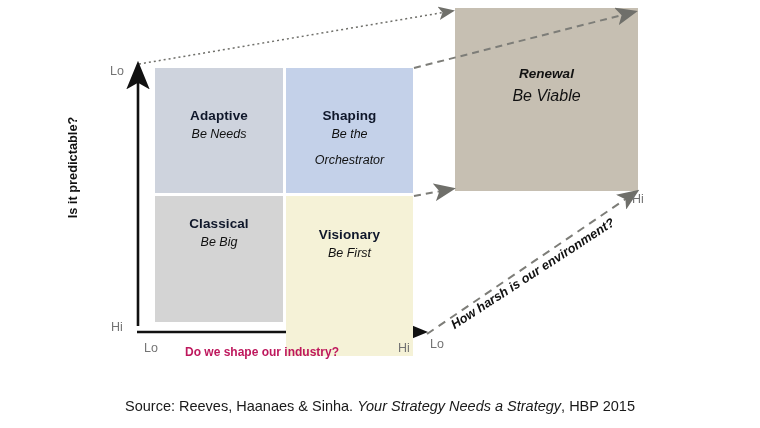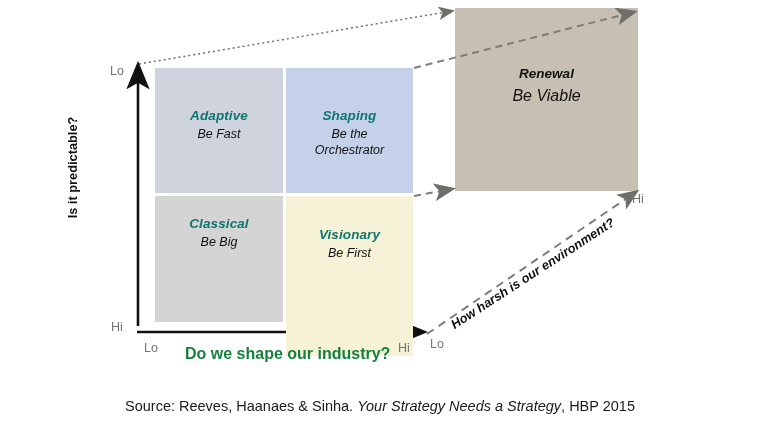--- a/index.html
+++ b/index.html
@@ -34,23 +34,22 @@
     box-sizing: border-box;
     display: flex;
     flex-direction: column;
     align-items: center;
     justify-content: flex-start;
     text-align: center;
     line-height: 1.18;
   }
   .quad .q-title {
     font-weight: bold;
-    font-style: italic;
     font-size: 13.5px;
-    color: #0f766e;
+    color: #0f172a;
     letter-spacing: 0.1px;
   }
   .quad .q-sub {
     font-style: italic;
     font-size: 12.5px;
     color: #111111;
     margin-top: 3px;
   }
 
   #quad-adaptive {
@@ -125,23 +124,23 @@
     font-weight: bold;
     color: #111111;
     transform: rotate(-90deg);
     transform-origin: 50% 50%;
     white-space: nowrap;
   }
   #axis-x-title {
     position: absolute;
     left: 185px;
     top: 345px;
-    font-size: 16px;
-    font-weight: bold;
-    color: #15803d;
+    font-size: 12px;
+    font-weight: bold;
+    color: #be185d;
     white-space: nowrap;
   }
   #axis-z-title {
     position: absolute;
     left: 452px;
     top: 318px;
     font-size: 12.8px;
     font-weight: bold;
     font-style: italic;
     color: #111111;
@@ -191,27 +190,27 @@
 
     <line x1="427" y1="334" x2="636" y2="192" stroke="#7d7d78" stroke-width="2" stroke-dasharray="8,6" marker-end="url(#arrGray)"></line>
 
     <line x1="138" y1="326" x2="138" y2="66" stroke="#111111" stroke-width="2.6" marker-end="url(#arrBlack)"></line>
 
     <line x1="137" y1="332" x2="423" y2="332" stroke="#111111" stroke-width="2.6" marker-end="url(#arrBlack)"></line>
   </svg>
 
   <div class="quad" id="quad-adaptive">
     <div class="q-title">Adaptive</div>
-    <div class="q-sub">Be Fast</div>
+    <div class="q-sub">Be Needs</div>
   </div>
 
   <div class="quad" id="quad-shaping">
     <div class="q-title">Shaping</div>
     <div class="q-sub">Be the</div>
-    <div class="q-sub" style="margin-top:1px">Orchestrator</div>
+    <div class="q-sub" style="margin-top:11px">Orchestrator</div>
   </div>
 
   <div class="quad" id="quad-classical">
     <div class="q-title">Classical</div>
     <div class="q-sub">Be Big</div>
   </div>
 
   <div class="quad" id="quad-visionary">
     <div class="q-title">Visionary</div>
     <div class="q-sub">Be First</div>

